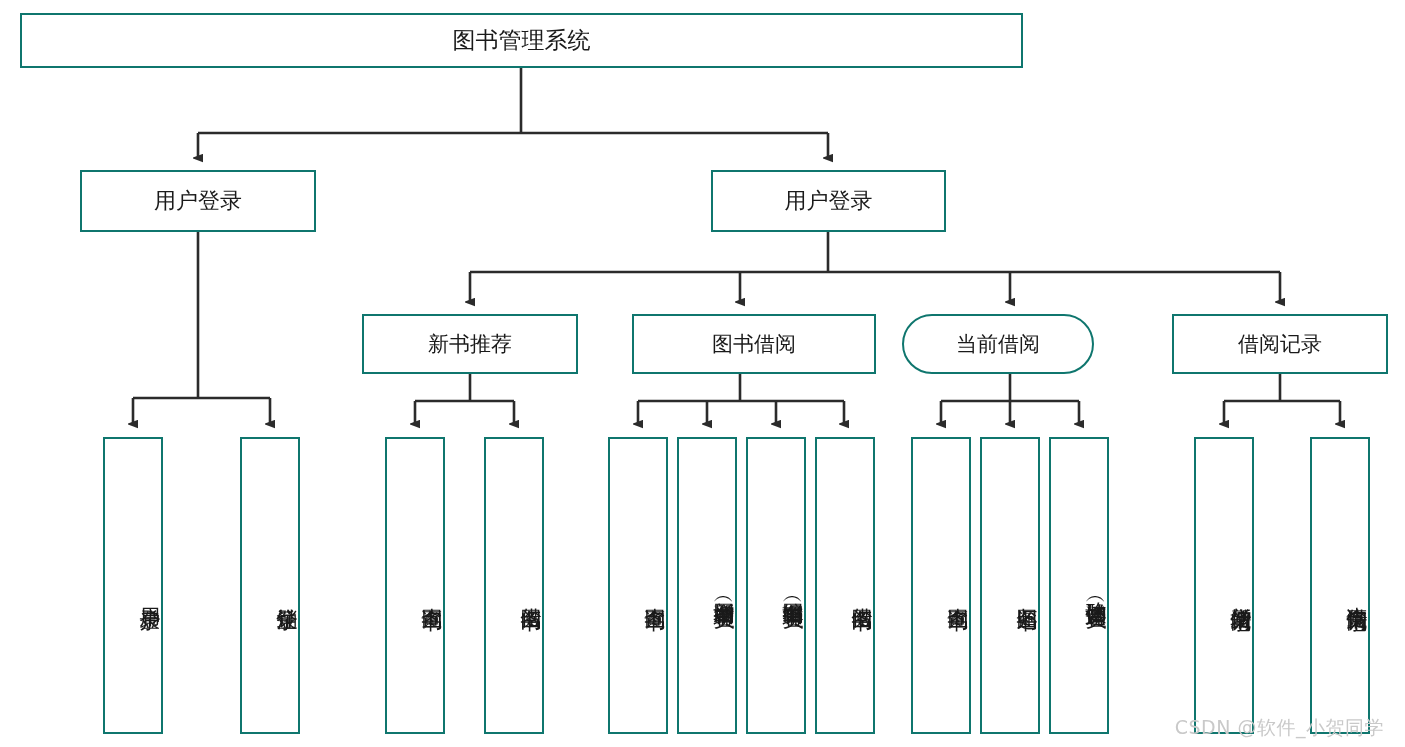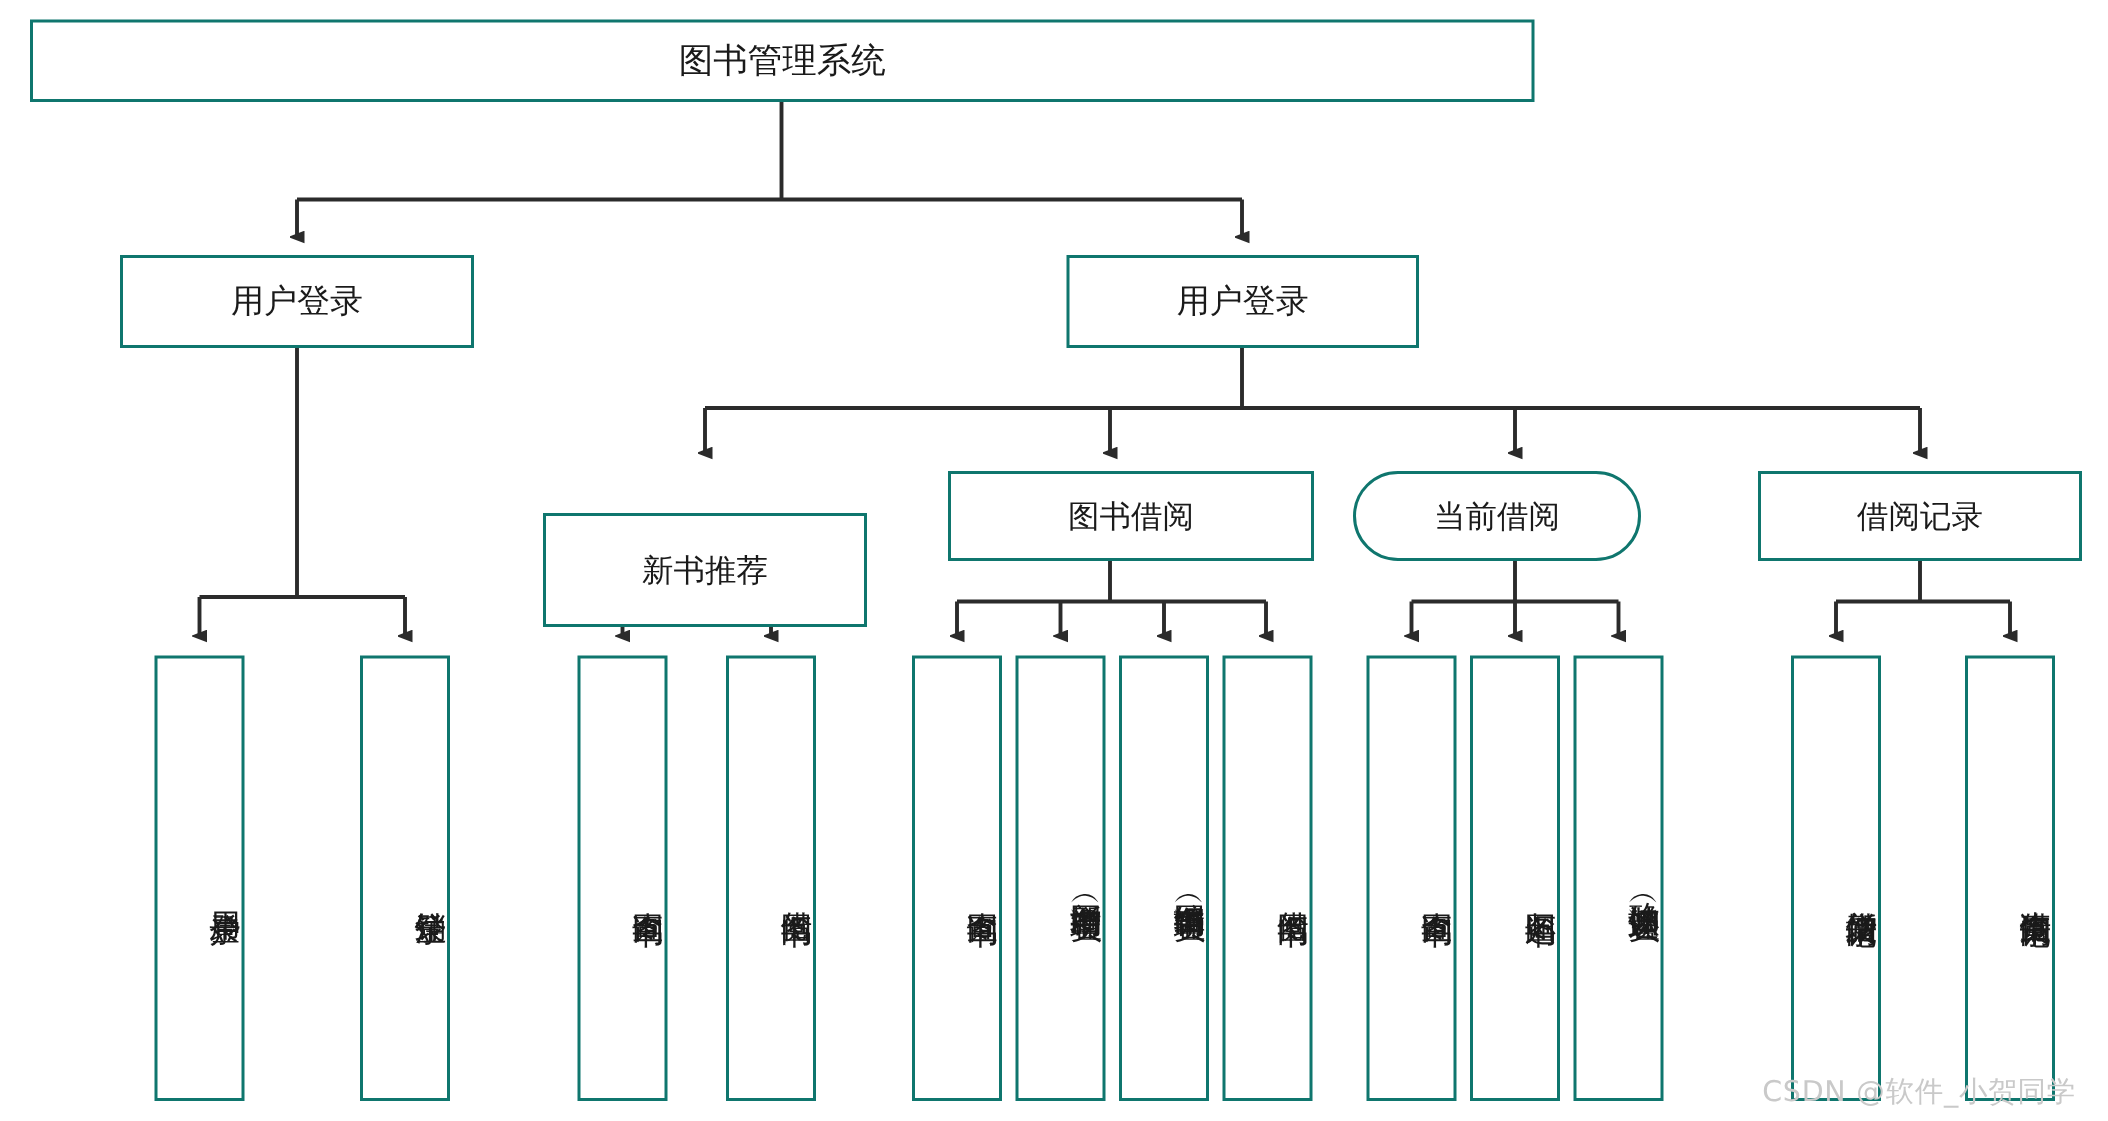--- a/index.html
+++ b/index.html
@@ -126,21 +126,21 @@
     <span>图书管理系统</span>
   </div>
 
   <div class="node lvl1" style="left:80px; top:170px; width:236px; height:62px;">
     <span>用户登录</span>
   </div>
   <div class="node lvl1" style="left:711px; top:170px; width:235px; height:62px;">
     <span>用户登录</span>
   </div>
 
-  <div class="node lvl2" style="left:362px; top:314px; width:216px; height:76px;margin-top:28px;">
+  <div class="node lvl2" style="left:362px; top:314px; width:216px; height:60px;">
     <span>新书推荐</span>
   </div>
   <div class="node lvl2" style="left:632px; top:314px; width:244px; height:60px;">
     <span>图书借阅</span>
   </div>
   <div class="node lvl2" style="left:902px; top:314px; width:192px; height:60px;border-radius:30px;">
     <span>当前借阅</span>
   </div>
   <div class="node lvl2" style="left:1172px; top:314px; width:216px; height:60px;text-align:right;">
     <span>借阅记录</span>

